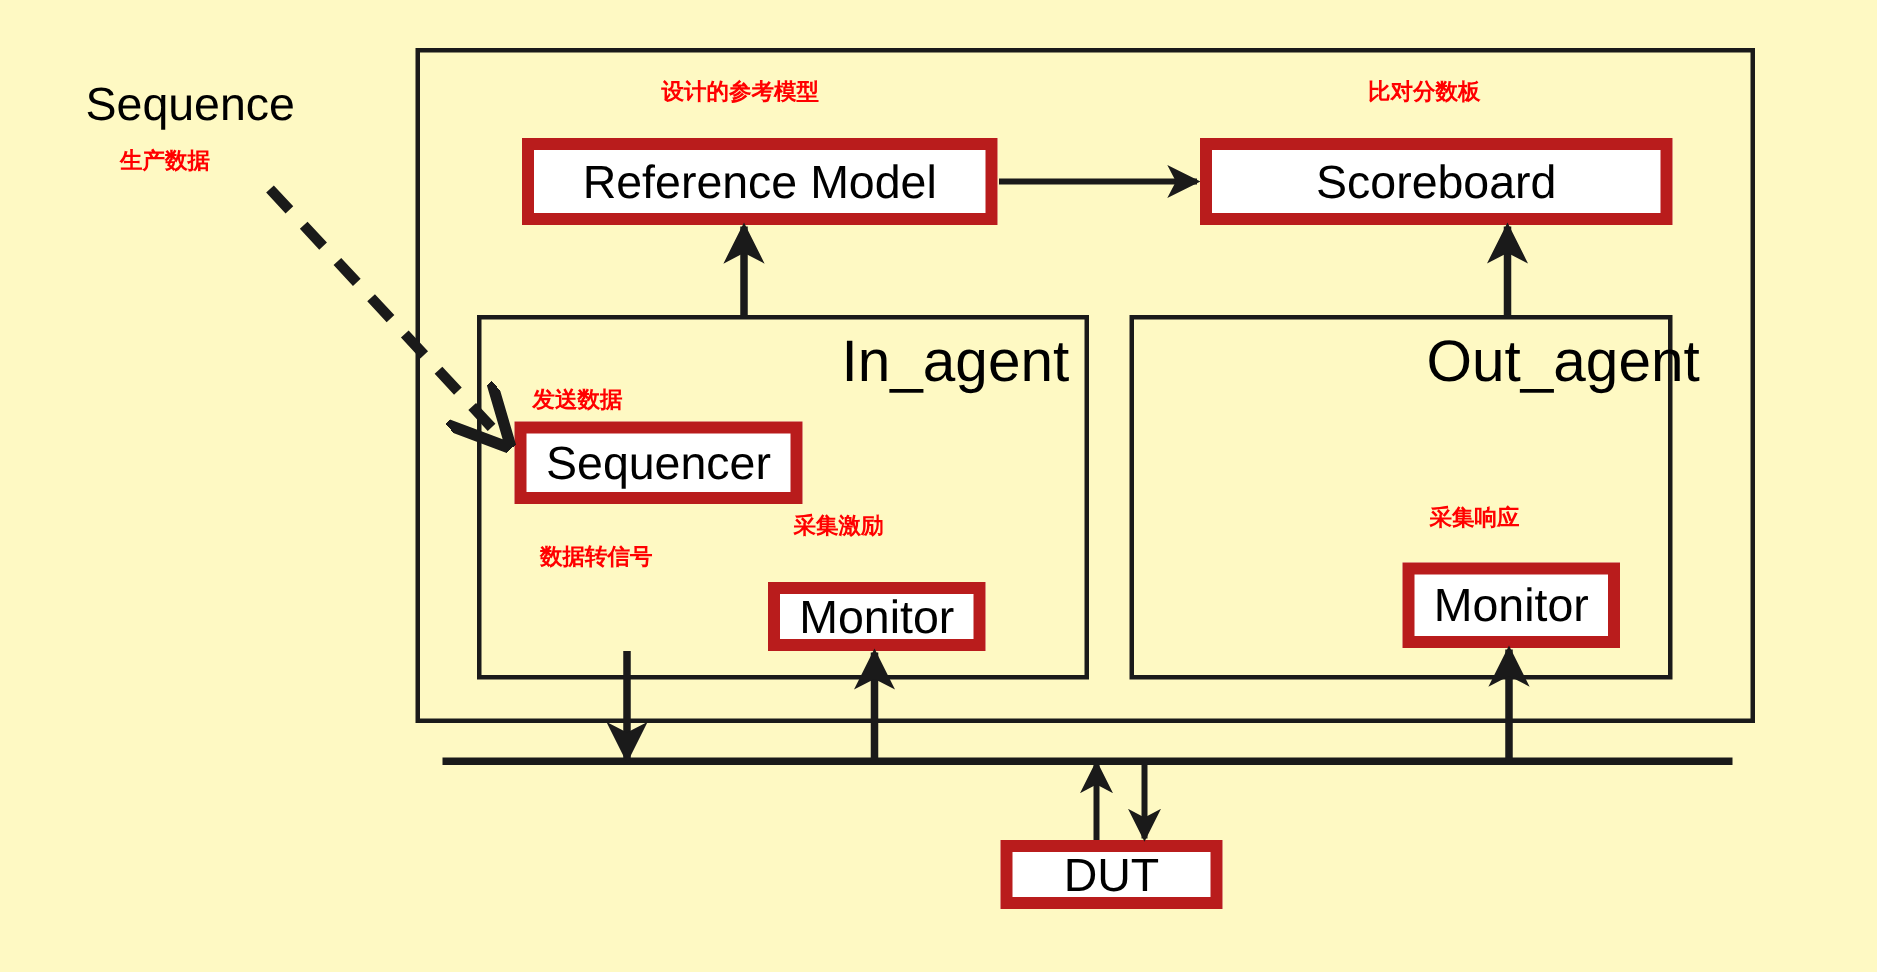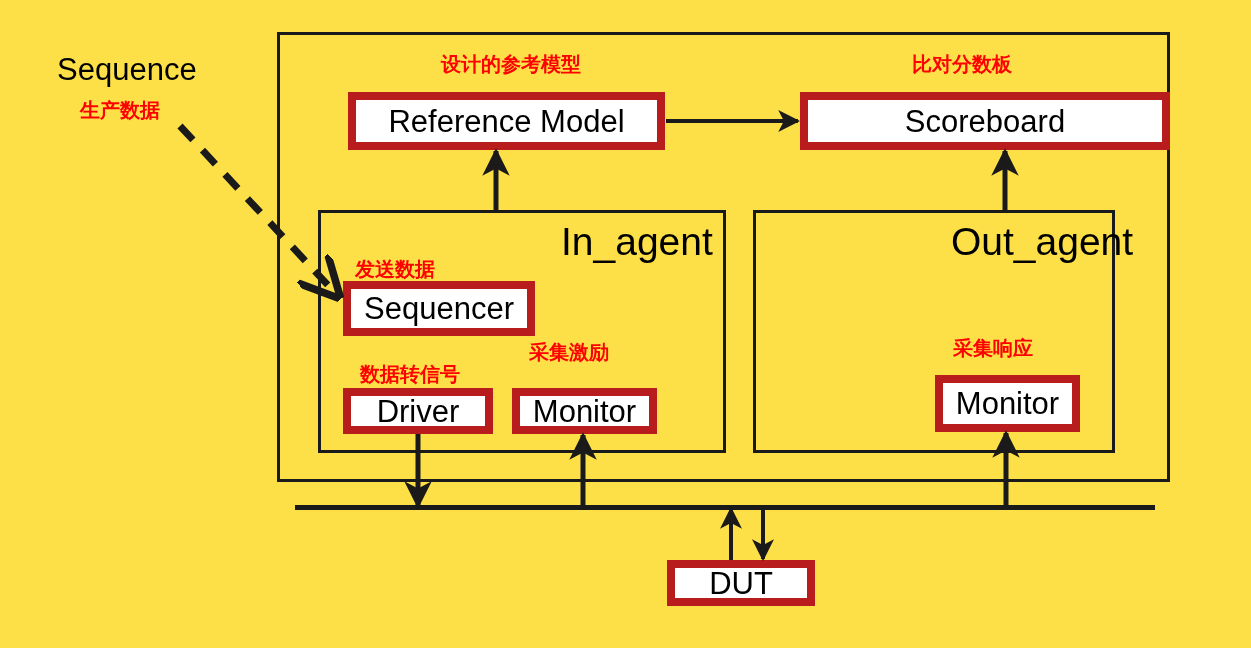--- a/index.html
+++ b/index.html
@@ -7,21 +7,21 @@
     padding: 0;
     background: #ffffff;
   }
   body {
     font-family: "Liberation Sans", "DejaVu Sans", sans-serif;
   }
   #canvas {
     position: relative;
     width: 1251px;
     height: 648px;
-    background: #fde047;
+    background: #fef9c3;
     overflow: hidden;
   }
   .box {
     position: absolute;
     border: 8px solid #b91c1c;
     background: #ffffff;
     box-sizing: border-box;
     display: flex;
     align-items: center;
     justify-content: center;
@@ -47,21 +47,21 @@
   .agent-title {
     position: absolute;
     color: #000000;
     font-size: 39px;
     line-height: 1;
     white-space: nowrap;
   }
   .cn-note {
     position: absolute;
     color: #ff0000;
-    font-size: 20px;
+    font-size: 15px;
     font-weight: bold;
     line-height: 1;
     white-space: nowrap;
     font-family: "DejaVu Sans", "Liberation Sans", sans-serif;
   }
   .free-label {
     position: absolute;
     color: #000000;
     font-size: 31px;
     line-height: 1;
@@ -89,36 +89,33 @@
 
   <div class="free-label" style="left:57px; top:54px;">Sequence</div>
   <div class="cn-note" style="left:80px; top:100px;">生产数据</div>
 
   <div class="cn-note" style="left:441px; top:54px;">设计的参考模型</div>
   <div class="box" style="left:348px; top:92px; width:317px; height:58px;">
     <span class="box-label">Reference Model</span>
   </div>
 
   <div class="cn-note" style="left:912px; top:54px;">比对分数板</div>
-  <div class="box" style="left:800px; top:92px; width:370px; height:58px;">
+  <div class="box" style="left:800px; top:92px; width:315px; height:58px;">
     <span class="box-label">Scoreboard</span>
   </div>
 
   <div class="container-box" style="left:318px; top:210px; width:408px; height:243px;"></div>
   <div class="agent-title" style="left:561px; top:222px;">In_agent</div>
 
   <div class="cn-note" style="left:355px; top:259px;">发送数据</div>
   <div class="box" style="left:343px; top:281px; width:192px; height:55px;">
     <span class="box-label">Sequencer</span>
   </div>
 
   <div class="cn-note" style="left:360px; top:364px;">数据转信号</div>
-  <div class="box" style="left:343px; top:388px; width:150px; height:46px;">
-    <span class="box-label">Driver</span>
-  </div>
 
   <div class="cn-note" style="left:529px; top:344px;font-family:Liberation Mono, monospace;">采集激励</div>
   <div class="box" style="left:512px; top:388px; width:145px; height:46px;">
     <span class="box-label">Monitor</span>
   </div>
 
   <div class="container-box" style="left:753px; top:210px; width:362px; height:243px;"></div>
   <div class="agent-title" style="left:951px; top:222px;">Out_agent</div>
 
   <div class="cn-note" style="left:953px; top:338px;">采集响应</div>

